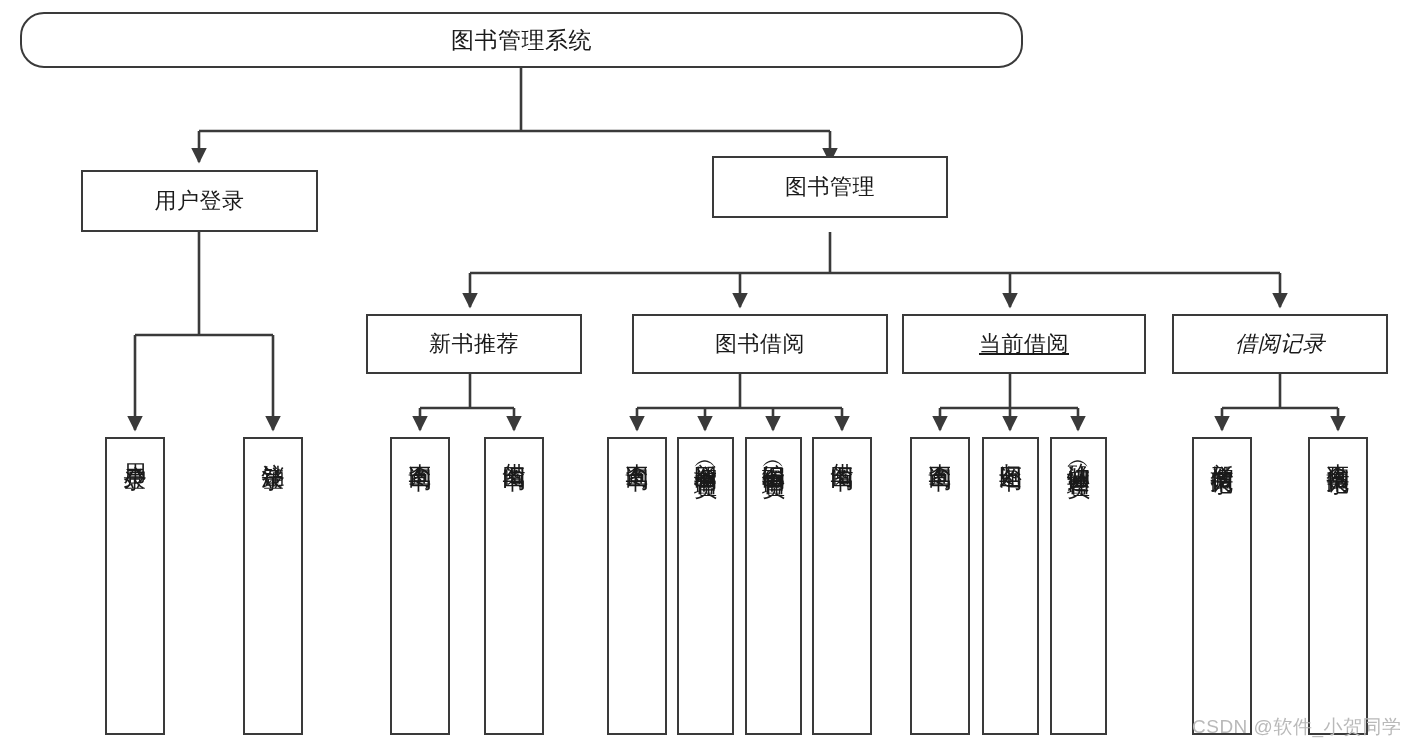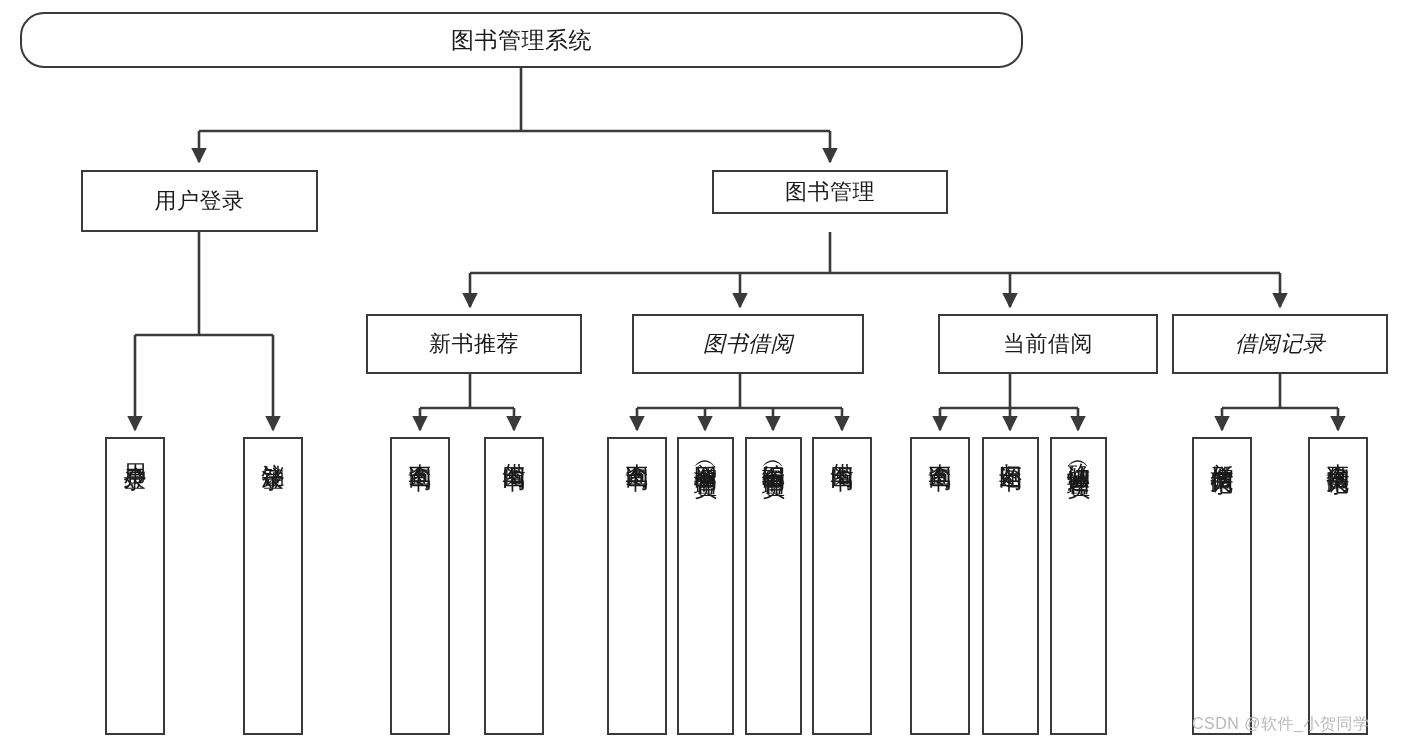--- a/index.html
+++ b/index.html
@@ -60,21 +60,21 @@
   .v-node .node-label {
     writing-mode: vertical-rl;
     text-orientation: upright;
     font-size: 23px;
     line-height: 1.18;
     letter-spacing: 2px;
     white-space: nowrap;
   }
   .watermark {
     position: absolute;
-    font-size: 16px;
+    font-size: 19px;
     color: #b9b9b9;
     white-space: nowrap;
     letter-spacing: 0.5px;
   }
 </style>
 </head>
 <body>
 
 <div id="canvas">
 
@@ -128,31 +128,31 @@
     </g>
   </svg>
 
   <div class="node h-node root" style="left:20px; top:12px; width:1003px; height:56px;border-radius:24px;">
     <span class="node-label">图书管理系统</span>
   </div>
 
   <div class="node h-node" style="left:81px; top:170px; width:237px; height:62px;">
     <span class="node-label">用户登录</span>
   </div>
-  <div class="node h-node" style="left:712px; top:170px; width:236px; height:44px;">
+  <div class="node h-node" style="left:712px; top:156px; width:236px; height:62px;">
     <span class="node-label">图书管理</span>
   </div>
 
   <div class="node h-node" style="left:366px; top:314px; width:216px; height:60px;">
     <span class="node-label">新书推荐</span>
   </div>
-  <div class="node h-node" style="left:632px; top:314px; width:232px; height:60px;font-style:italic;">
+  <div class="node h-node" style="left:632px; top:314px; width:256px; height:60px;">
     <span class="node-label">图书借阅</span>
   </div>
-  <div class="node h-node" style="left:938px; top:314px; width:220px; height:60px;">
+  <div class="node h-node" style="left:902px; top:314px; width:244px; height:60px;text-decoration:underline;">
     <span class="node-label">当前借阅</span>
   </div>
   <div class="node h-node" style="left:1172px; top:314px; width:216px; height:60px;font-style:italic;">
     <span class="node-label">借阅记录</span>
   </div>
 
   <div class="node v-node" style="left:105px; top:437px; width:60px; height:298px;">
     <span class="node-label">用户登录</span>
   </div>
   <div class="node v-node" style="left:243px; top:437px; width:60px; height:298px;">

